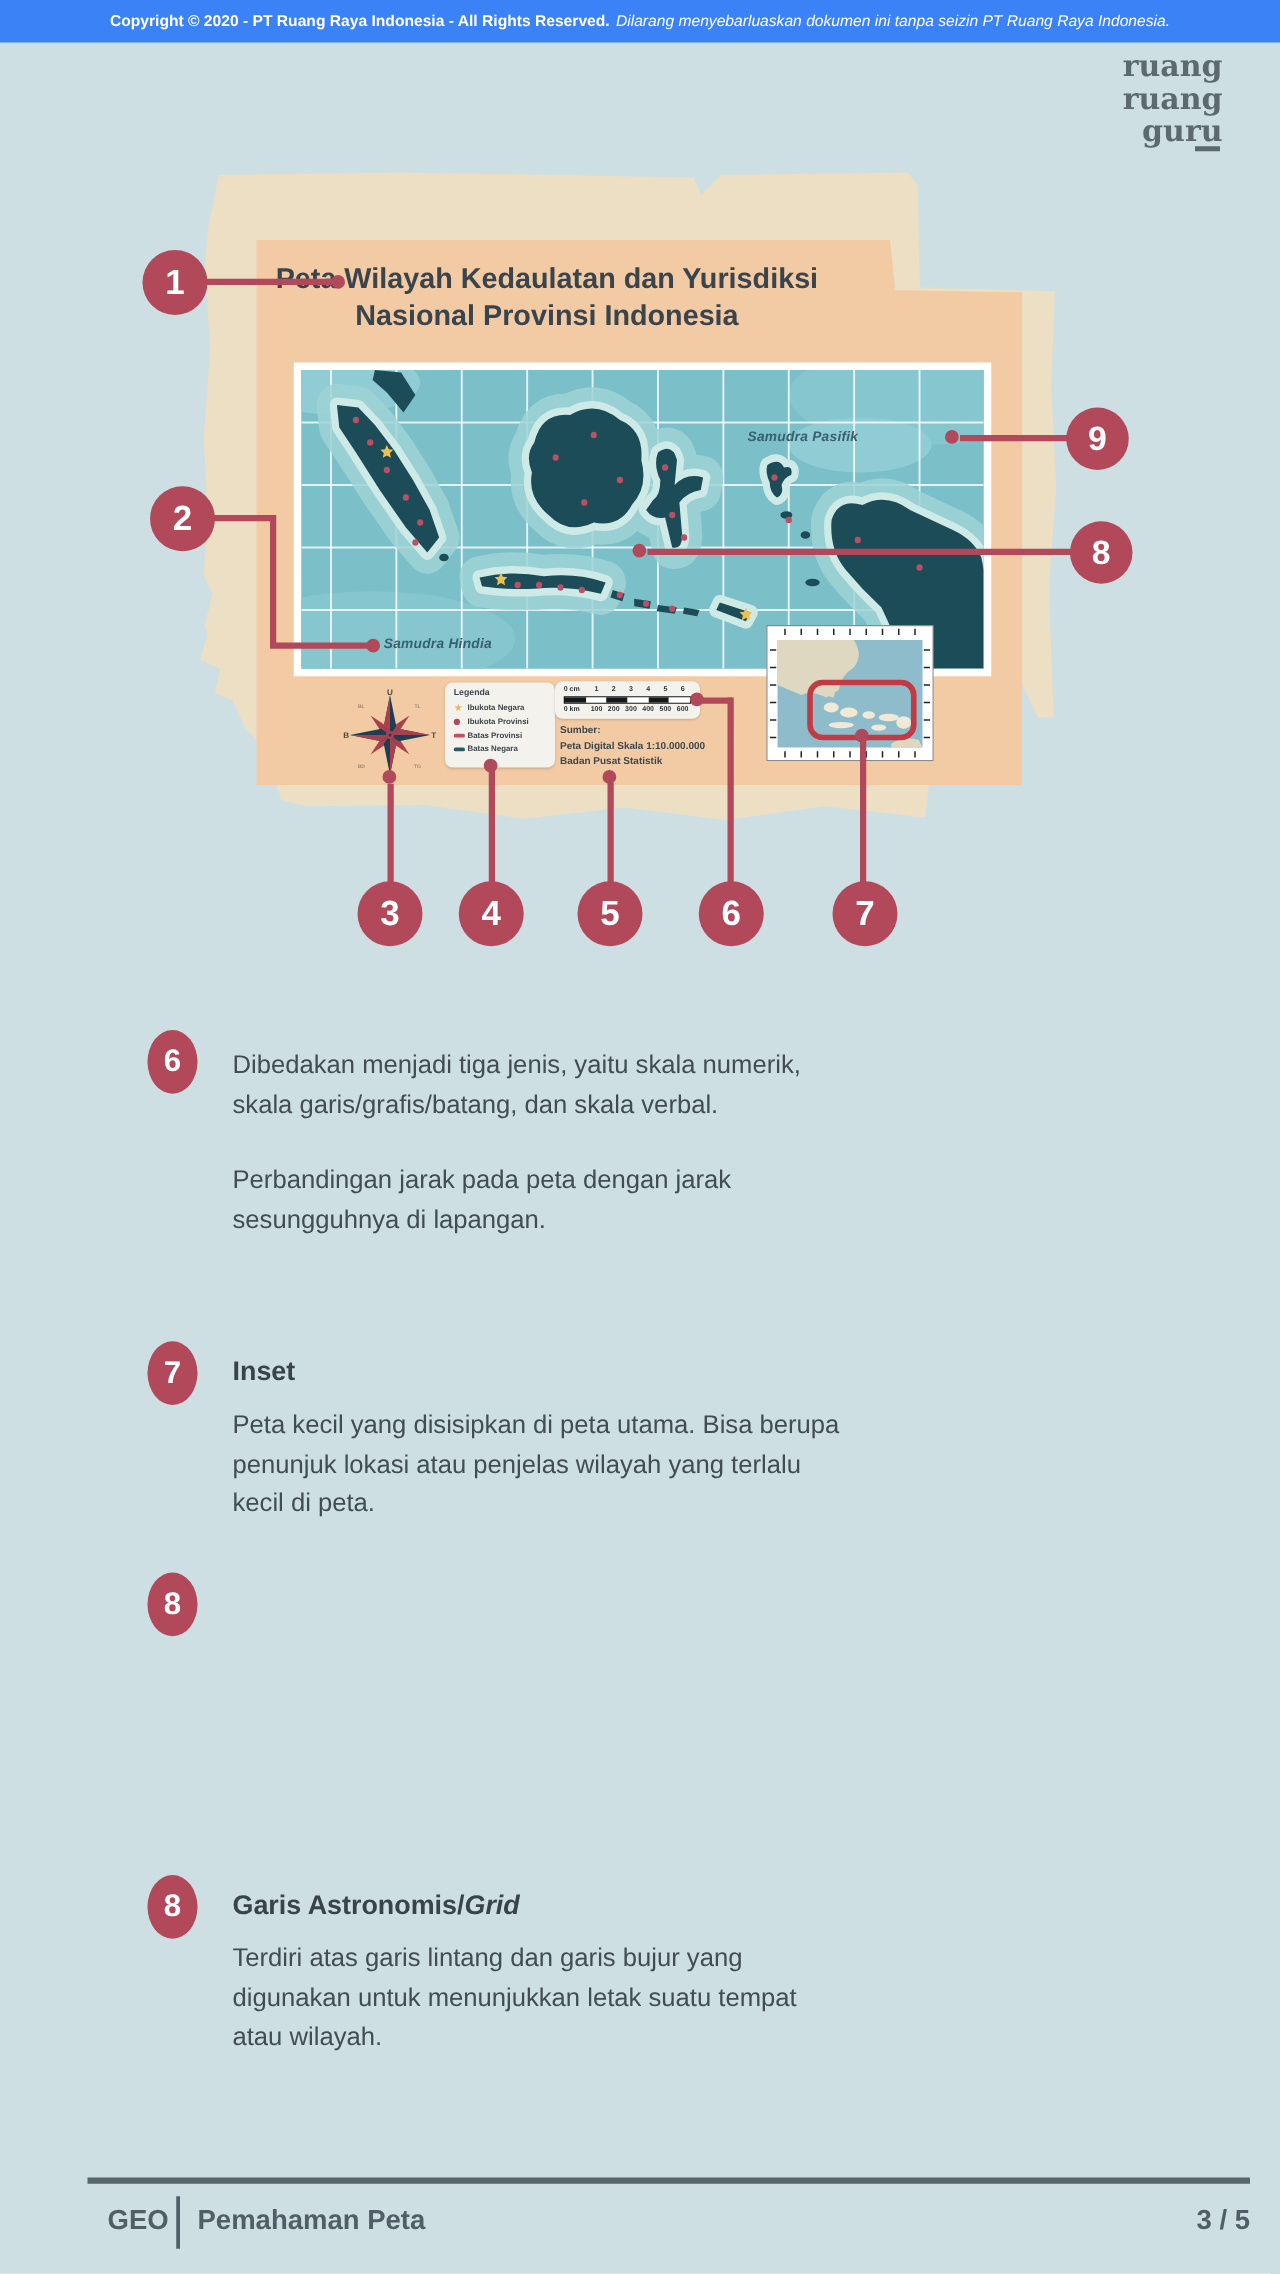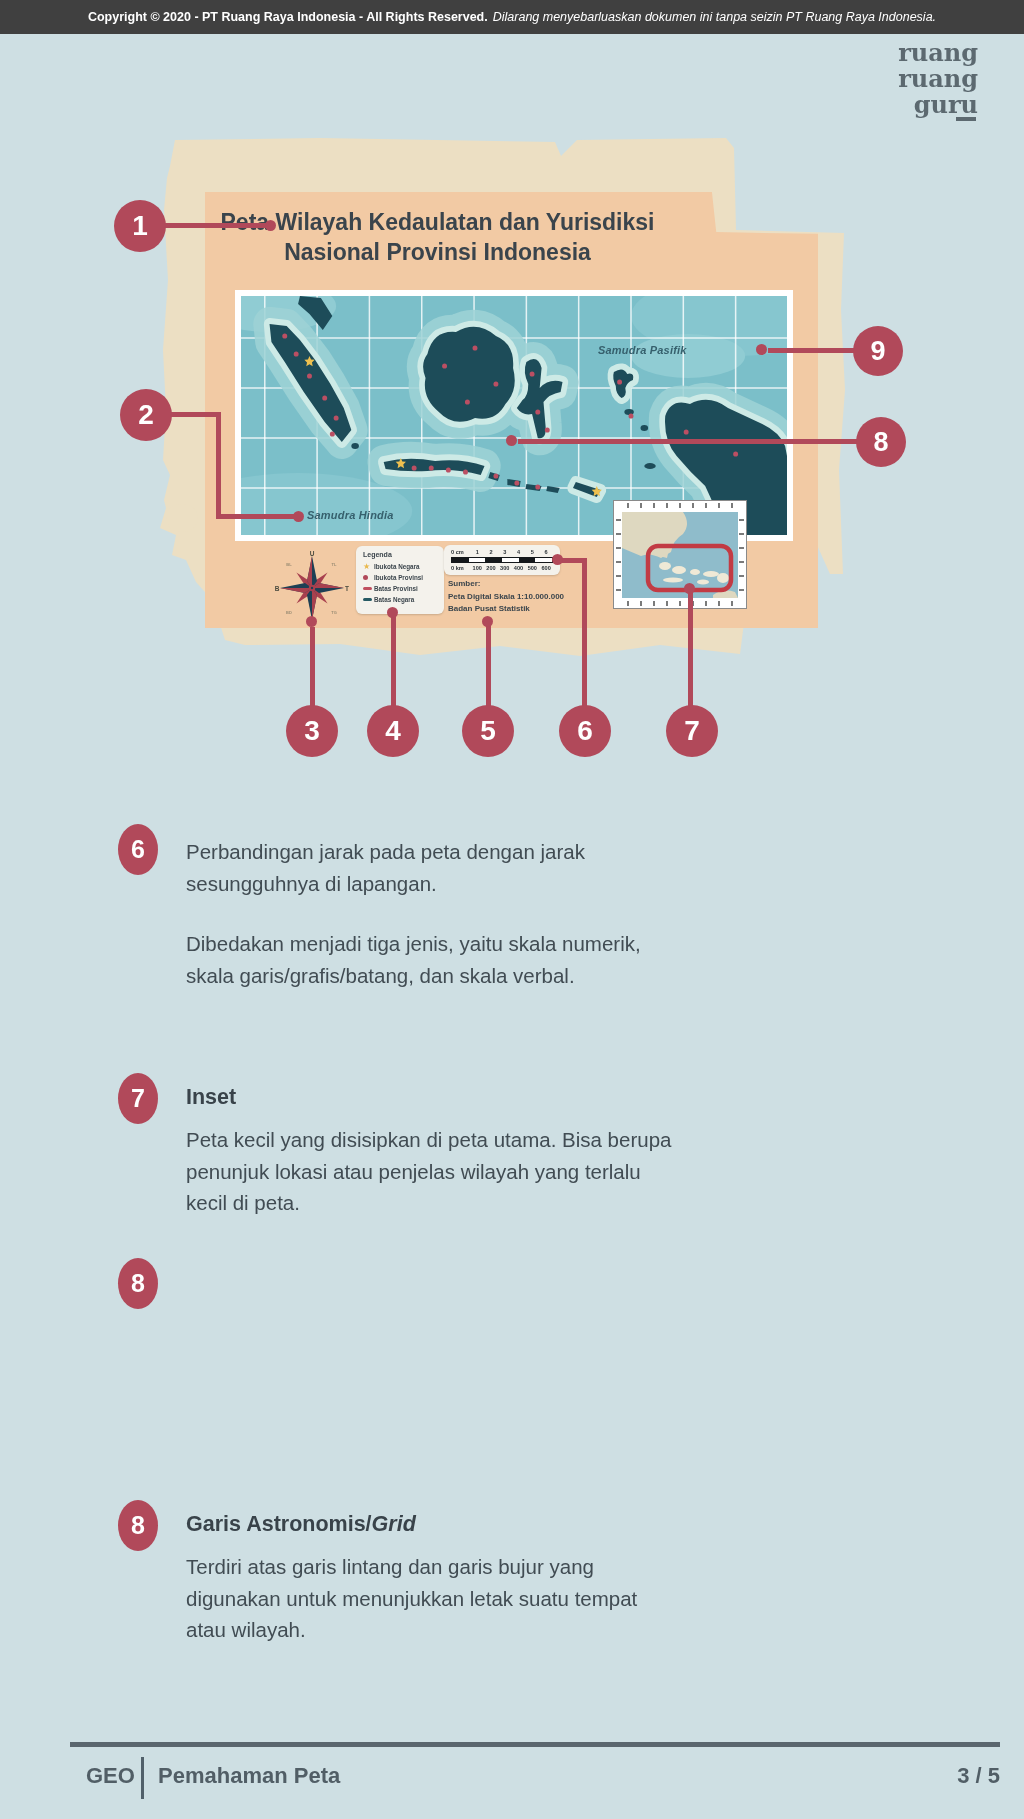--- a/index.html
+++ b/index.html
@@ -1,21 +1,21 @@
 <!DOCTYPE html>
 <html><head>
 <meta charset="utf-8">
 <style>
   html,body{margin:0;padding:0;}
   body{font-family:"Liberation Sans",sans-serif;}
   #page{position:relative;width:1024px;height:1819px;background:#cedfe3;overflow:hidden;}
   .abs{position:absolute;}
 
   
-  .topbar{left:0;top:0;width:1024px;height:34px;background:#404040;color:#fff;
+  .topbar{left:0;top:0;width:1024px;height:34px;background:#3b82f6;color:#fff;
     font-size:12.5px;display:flex;align-items:center;justify-content:center;white-space:nowrap;}
   .topbar .b{font-weight:bold;}
   .topbar .i{font-style:italic;margin-left:5px;}
 
   
   .logo{left:868px;top:40px;width:110px;text-align:right;color:#5c6970;
     font-family:"DejaVu Serif",serif;font-weight:bold;font-size:24px;line-height:26px;}
   .logo .lrow{height:26px;}
   .logo-underscore{left:956px;top:117px;width:20px;height:4px;background:#5c6970;}
 
@@ -387,24 +387,24 @@
   <div class="abs cc cc52" style="left:367px;top:705px;">4</div>
   <div class="abs cc cc52" style="left:462px;top:705px;">5</div>
   <div class="abs cc cc52" style="left:559px;top:705px;">6</div>
   <div class="abs cc cc52" style="left:666px;top:705px;">7</div>
   <div class="abs cc cc50" style="left:856px;top:417px;">8</div>
   <div class="abs cc cc50" style="left:853px;top:326px;">9</div>
 
   <div class="abs section" style="top:836px;">
     <div class="badge">6</div>
     <div class="sec-content">
+      <p>Dibedakan menjadi tiga jenis, yaitu skala numerik,
+skala garis/grafis/batang, dan skala verbal.</p>
       <p>Perbandingan jarak pada peta dengan jarak
 sesungguhnya di lapangan.</p>
-      <p>Dibedakan menjadi tiga jenis, yaitu skala numerik,
-skala garis/grafis/batang, dan skala verbal.</p>
     </div>
   </div>
 
   <div class="abs section" style="top:1085px;">
     <div class="badge">7</div>
     <div class="sec-content">
       <h3 class="sec-title"><span>Inset</span><span class="ital"></span></h3>
       <p>Peta kecil yang disisipkan di peta utama. Bisa berupa
 penunjuk lokasi atau penjelas wilayah yang terlalu
 kecil di peta.</p>

